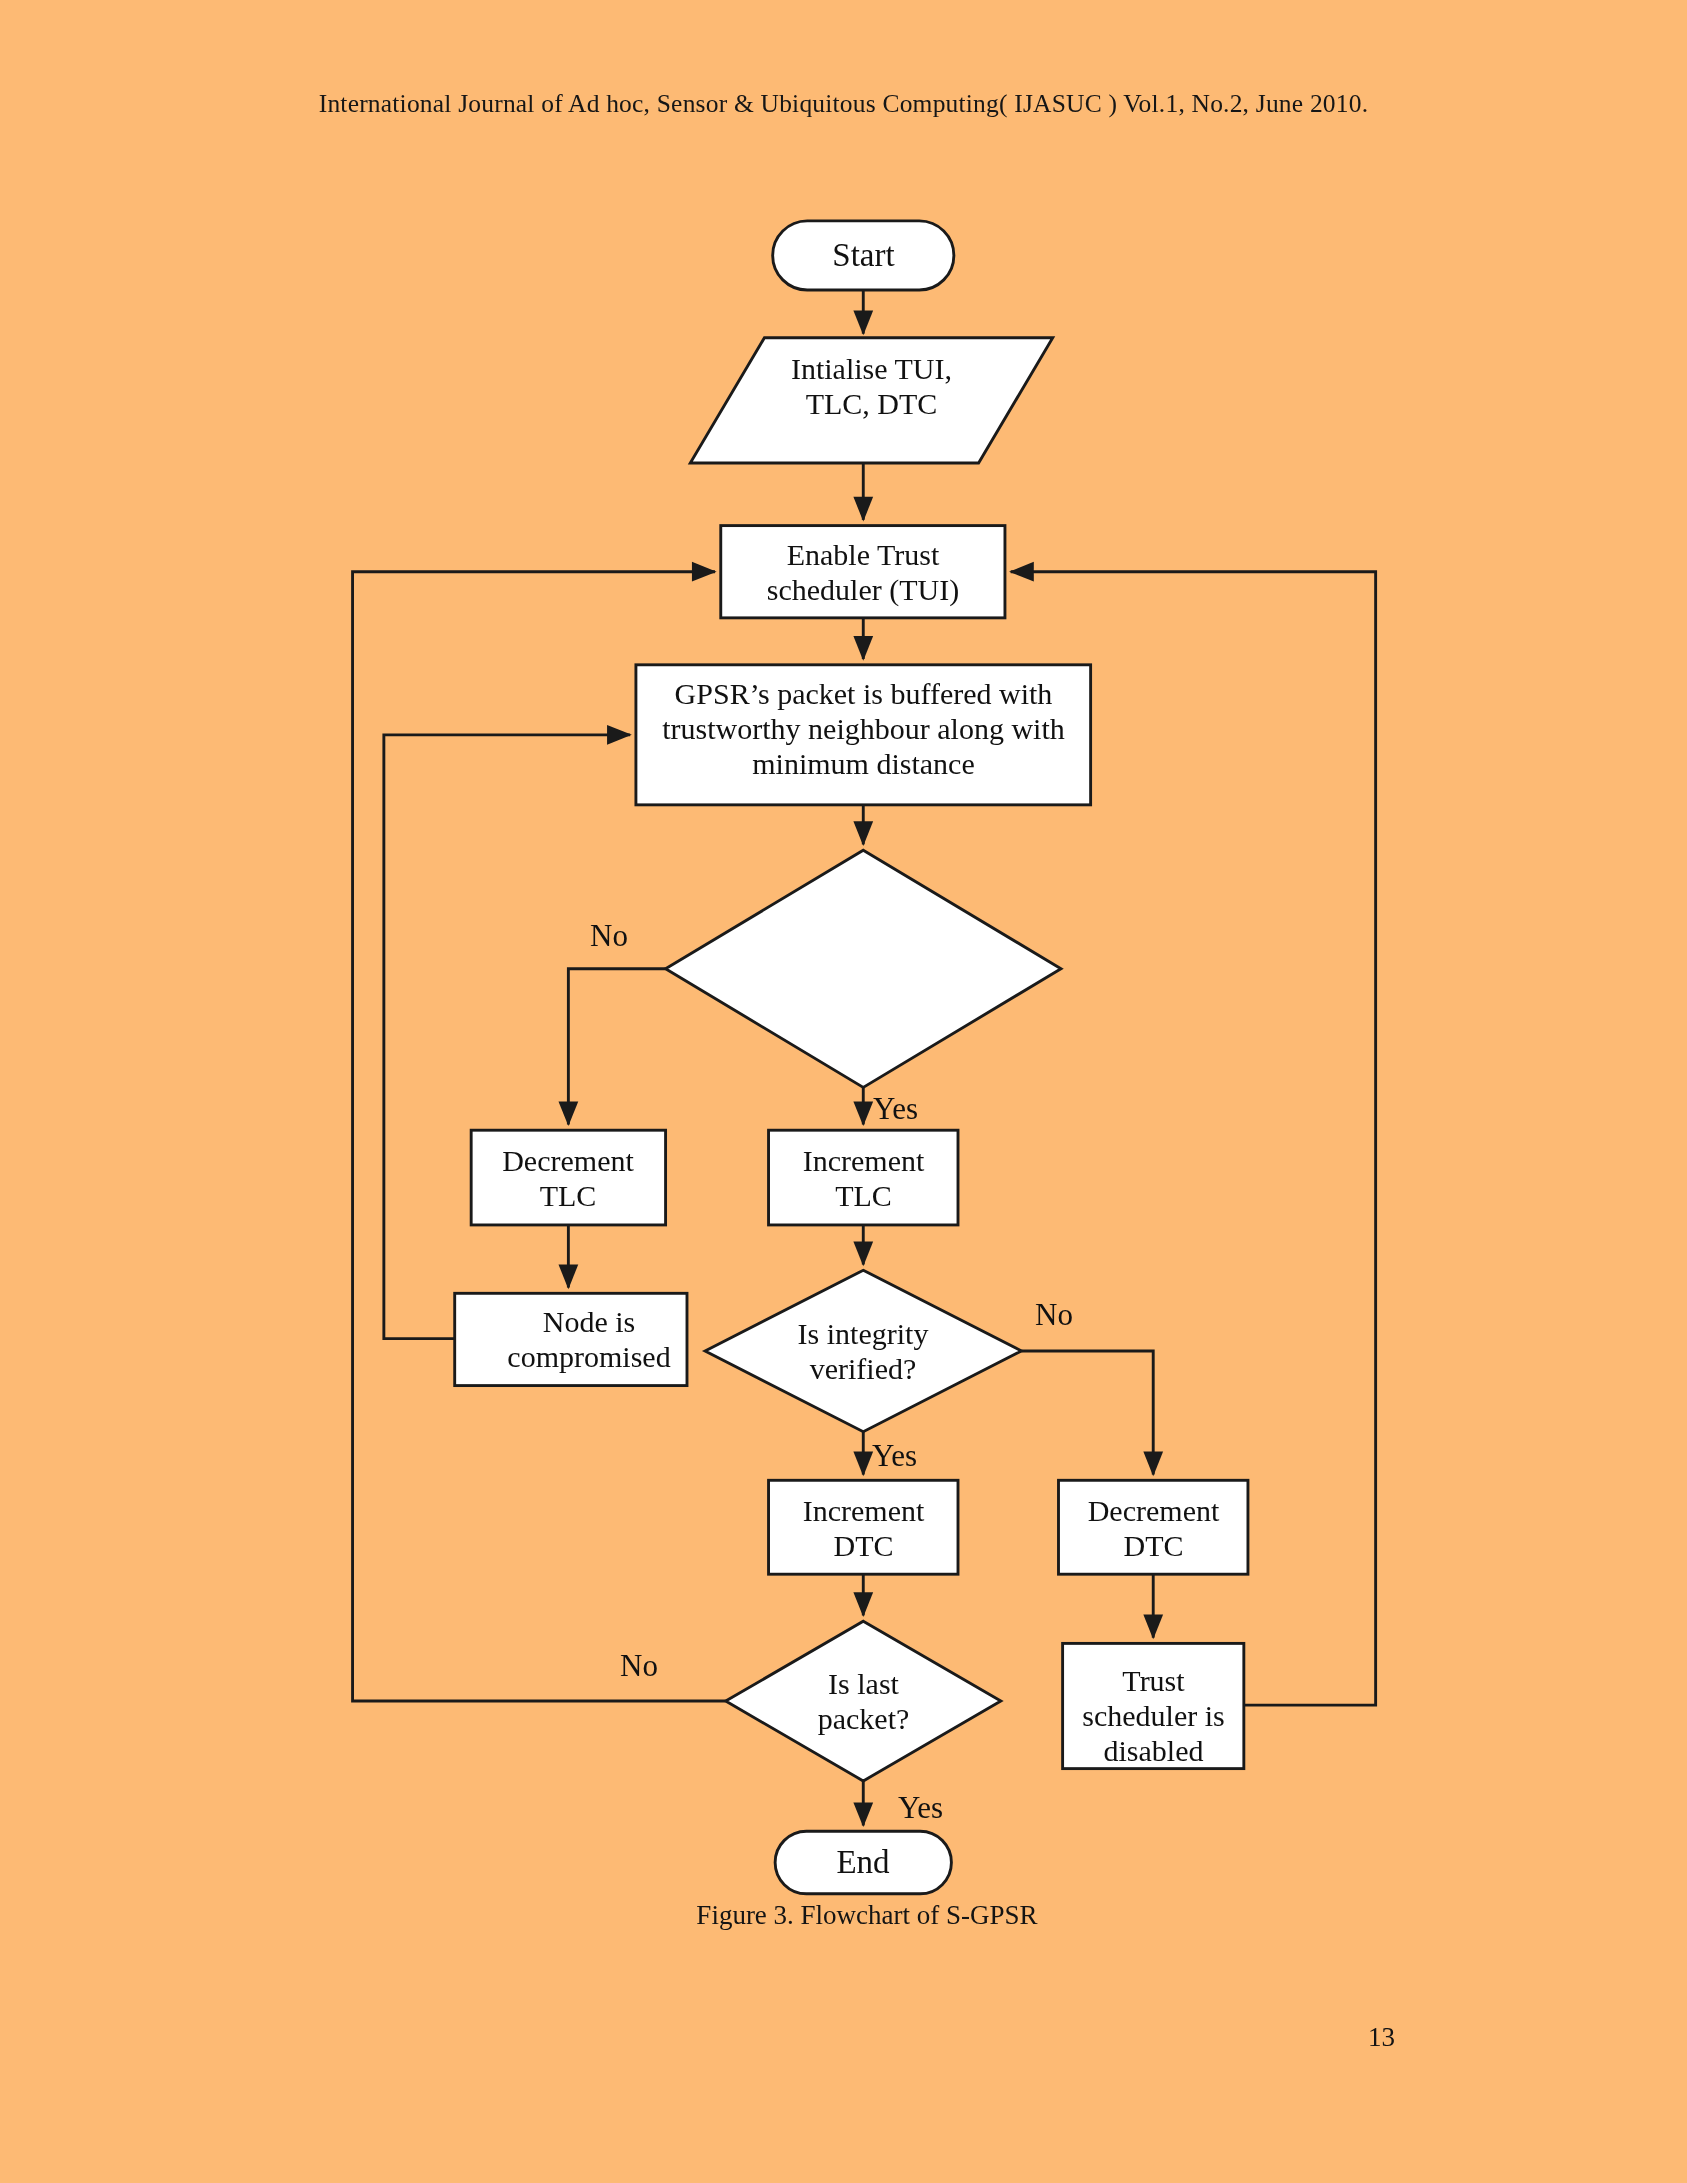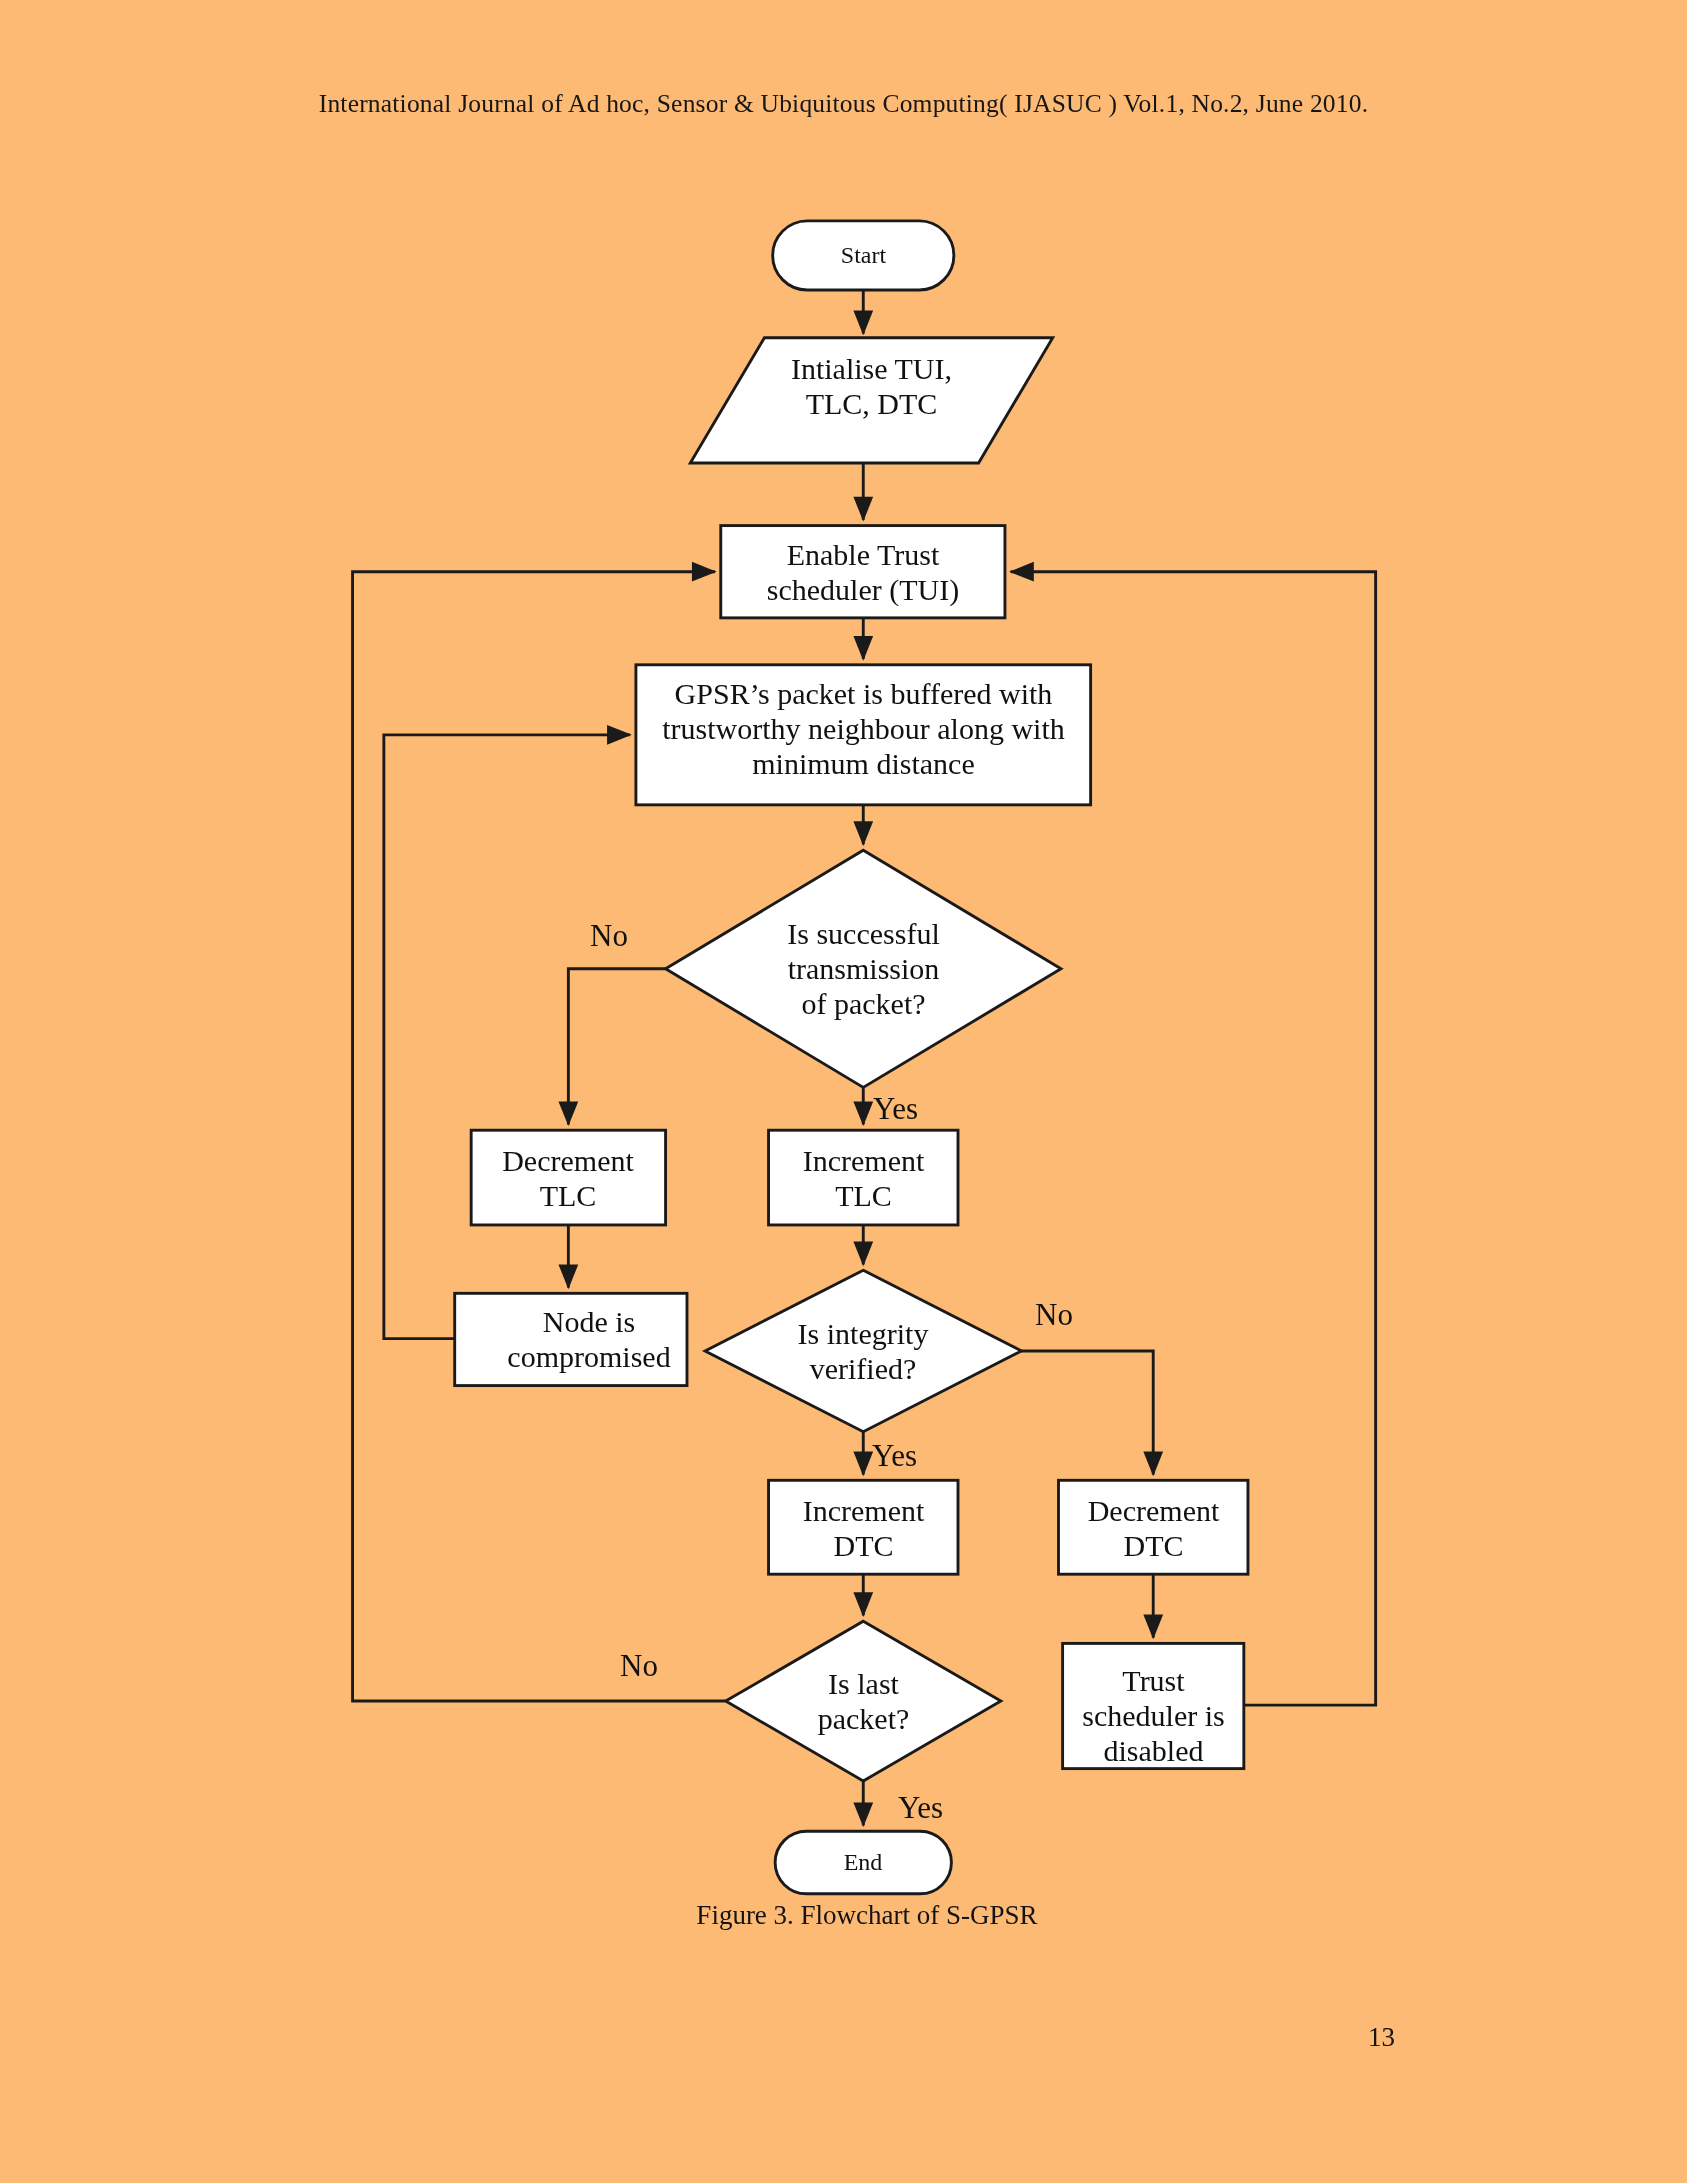--- a/index.html
+++ b/index.html
@@ -35,21 +35,21 @@
     display: flex;
     align-items: center;
     justify-content: center;
     text-align: center;
     white-space: pre-line;
     font-size: 30px;
     line-height: 35px;
     color: #111111;
     pointer-events: none;
   }
-  .node-label.terminator { font-size: 24px; }
+  .node-label.terminator { font-size: 33px; }
   .edge-label {
     position: absolute;
     font-size: 31px;
     line-height: 33px;
     color: #111111;
     white-space: nowrap;
   }
   .caption {
     position: absolute;
     top: 1900px;
@@ -115,23 +115,20 @@
   </svg>
 
   <div class="node-label terminator" style="left:773px; top:221px; width:181px; height:69px;">Start</div>
   <div class="node-label" style="left:690px; top:328px; width:363px; height:115px;">Intialise TUI,
 TLC, DTC</div>
   <div class="node-label" style="left:721px; top:526px; width:284px; height:92px;">Enable Trust
 scheduler (TUI)</div>
   <div class="node-label" style="left:636px; top:659px; width:455px; height:138px;">GPSR’s packet is buffered with
 trustworthy neighbour along with
 minimum distance</div>
-  <div class="node-label" style="left:666px; top:850px; width:395px; height:237px;">Is successful
-transmission
-of packet?</div>
   <div class="node-label" style="left:471px; top:1130px; width:194px; height:95px;">Decrement
 TLC</div>
   <div class="node-label" style="left:769px; top:1130px; width:189px; height:95px;">Increment
 TLC</div>
   <div class="node-label" style="left:455px; top:1293px; width:268px; height:92px;">Node is
 compromised</div>
   <div class="node-label" style="left:705px; top:1270px; width:316px; height:161px;">Is integrity
 verified?</div>
   <div class="node-label" style="left:769px; top:1481px; width:189px; height:94px;">Increment
 DTC</div>

